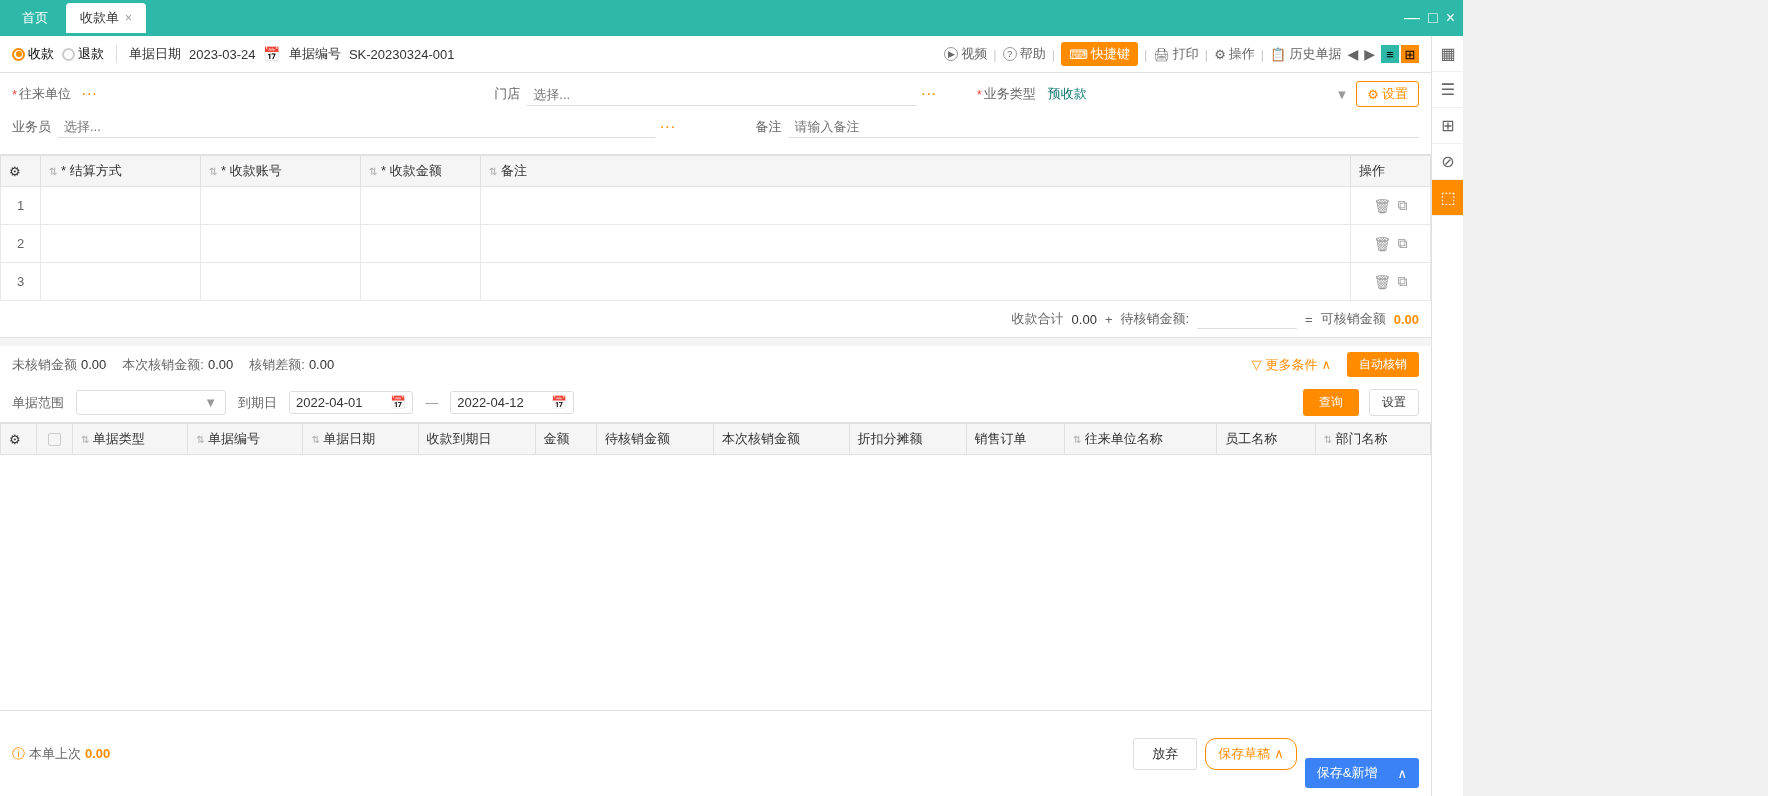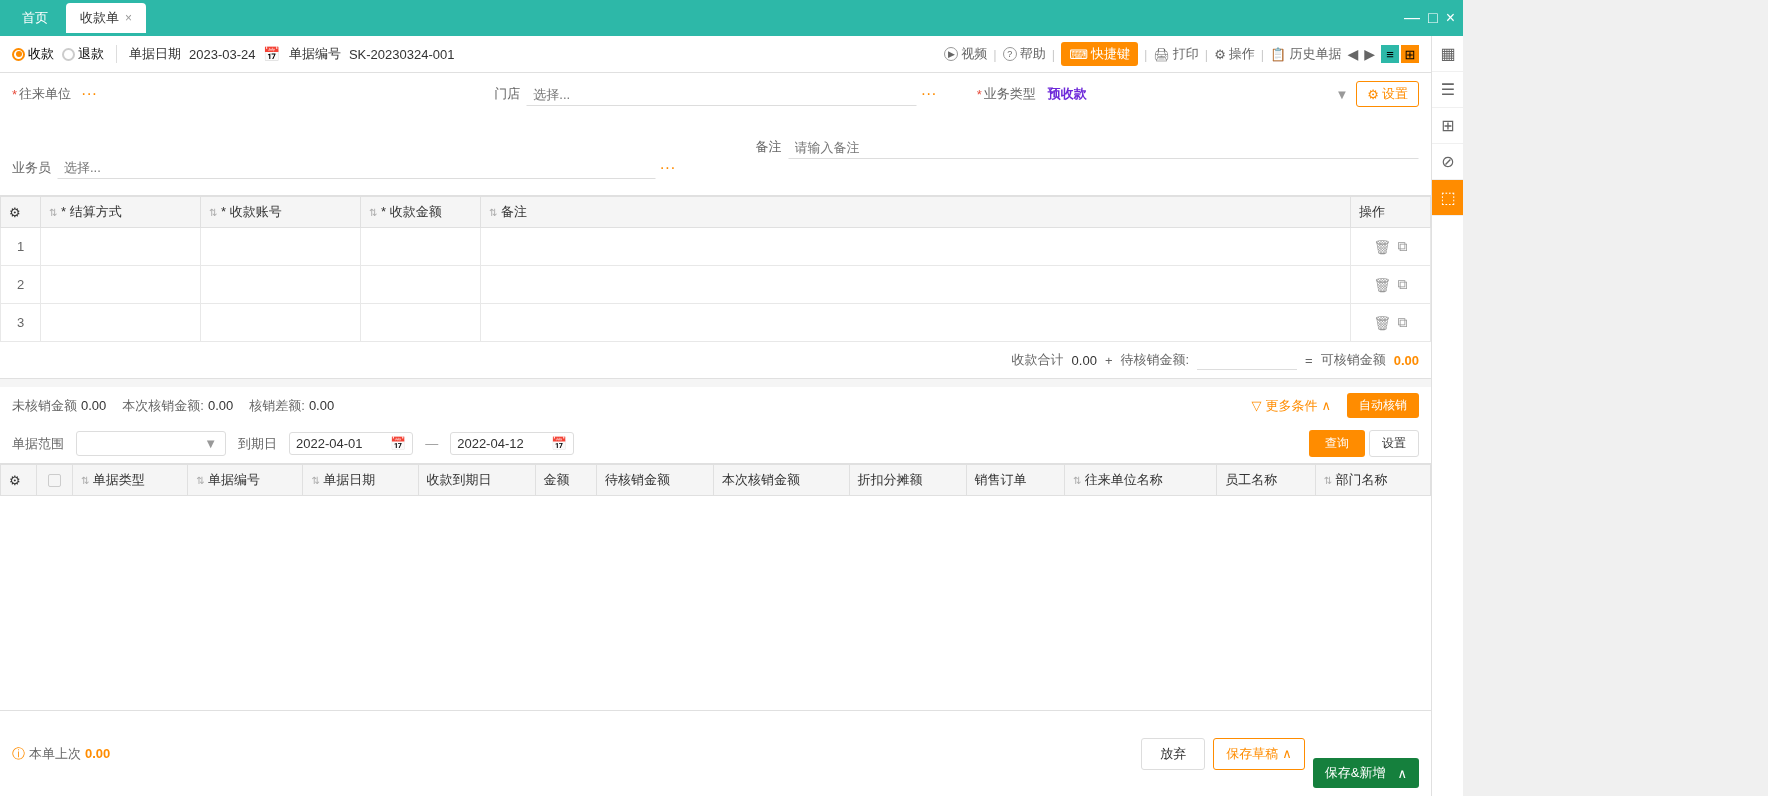--- a/index.html
+++ b/index.html
@@ -110,42 +110,42 @@
       background: white; border-bottom: 1px solid #e0e0e0; flex-shrink: 0;
     }
     .filter-label { color: #666; white-space: nowrap; }
     .filter-select { border: 1px solid #ddd; padding: 4px 8px; border-radius: 3px; min-width: 150px; display: flex; align-items: center; gap: 4px; cursor: pointer; }
     .filter-select-text { flex: 1; color: #999; }
     .filter-date { display: flex; align-items: center; gap: 4px; border: 1px solid #ddd; padding: 3px 6px; border-radius: 3px; }
     .filter-date input { border: none; outline: none; color: #333; width: 90px; }
     .filter-date-icon { color: #999; cursor: pointer; }
     .query-btn { background: #ff8c00; color: white; border: none; padding: 5px 16px; border-radius: 3px; cursor: pointer; font-size: 12px; }
     .set-btn { background: white; color: #333; border: 1px solid #ddd; padding: 4px 12px; border-radius: 3px; cursor: pointer; font-size: 12px; }
-    .filter-row-right { margin-left: auto; display: flex; gap: 4px; }
+    .filter-row-right { margin-left: auto; display: flex; gap: 10px; }
 
     
     .bottom-table { flex: 1; overflow: auto; }
     .bottom-data-table { width: 100%; border-collapse: collapse; }
     .bottom-data-table th {
       background: #f5f5f5; border: 1px solid #e0e0e0; padding: 6px 8px;
       text-align: left; color: #333; font-weight: normal; white-space: nowrap; font-size: 12px;
       position: sticky; top: 0;
     }
 
     
     .footer {
       display: flex; align-items: center; justify-content: flex-end;
       padding: 8px 12px; gap: 8px; border-top: 1px solid #e0e0e0;
       background: white; flex-shrink: 0;
     }
     .footer-left { margin-right: auto; display: flex; align-items: center; gap: 4px; color: #666; font-size: 12px; }
     .footer-left-icon { color: #ff8c00; }
     .btn-abandon { background: white; color: #333; border: 1px solid #ddd; padding: 6px 18px; border-radius: 3px; cursor: pointer; }
-    .btn-draft { background: white; color: #ff8c00; border: 1px solid #ff8c00; padding: 6px 12px; border-radius: 3px; cursor: pointer; display: flex; align-items: center; gap: 4px; }
-    .btn-save-new { background: #15803d; color: white; border: none; padding: 6px 12px; border-radius: 3px; cursor: pointer; display: flex; align-items: center; gap: 12px; margin-top: 39px; }
+    .btn-draft { background: white; color: #ff8c00; border: 1px solid #ff8c00; padding: 6px 12px; border-radius: 11px; cursor: pointer; display: flex; align-items: center; gap: 4px; }
+    .btn-save-new { background: #3b82f6; color: white; border: none; padding: 6px 12px; border-radius: 3px; cursor: pointer; display: flex; align-items: center; gap: 20px; margin-top: 39px; }
 
     
     .right-sidebar {
       position: absolute; right: 0; top: 36px; width: 32px;
       display: flex; flex-direction: column; background: white;
       border-left: 1px solid #e0e0e0; height: calc(796px - 36px);
     }
     .sidebar-icon { width: 32px; height: 36px; display: flex; align-items: center; justify-content: center; cursor: pointer; color: #666; border-bottom: 1px solid #f0f0f0; }
     .sidebar-icon.active { background: #fff3e0; }
 
@@ -244,31 +244,31 @@
         <div class="form-field" style="flex:2;">
           <span class="form-label">门店</span>
           <input class="form-input" type="text" placeholder="选择..." style="">
           <span class="form-more">···</span>
         </div>
         <div style="flex:0 0 40px;"></div>
 
         <div class="form-field" style="flex:2;">
           <span class="form-required">*</span>
           <span class="form-label">业务类型</span>
-          <span style="flex:1; padding:3px 6px; color:#6d28d9;font-weight:bold;">预收款</span>
+          <span style="flex:1; padding:3px 6px; color:#0f766e;">预收款</span>
           <span style="color:#999; cursor:pointer;">▼</span>
           <button style="background:#fff; border:1px solid #ff8c00; color:#ff8c00; padding:3px 10px; border-radius:3px; cursor:pointer; margin-left:8px; display:flex; align-items:center; gap:3px; font-size:12px;">
             <span>⚙</span>
             <span>设置</span>
           </button>
         </div>
       </div>
       <div class="form-row">
 
-        <div class="form-field" style="flex:2;margin-top:41px;">
+        <div class="form-field" style="flex:2;">
           <span class="form-label">业务员</span>
           <input class="form-input" type="text" placeholder="选择..." style="">
           <span class="form-more">···</span>
         </div>
         <div style="flex:0 0 40px;"></div>
 
         <div style="flex:0 0 40px;"></div>
 
         <div class="form-field" style="flex:2;">
           <span class="form-label">备注</span>

